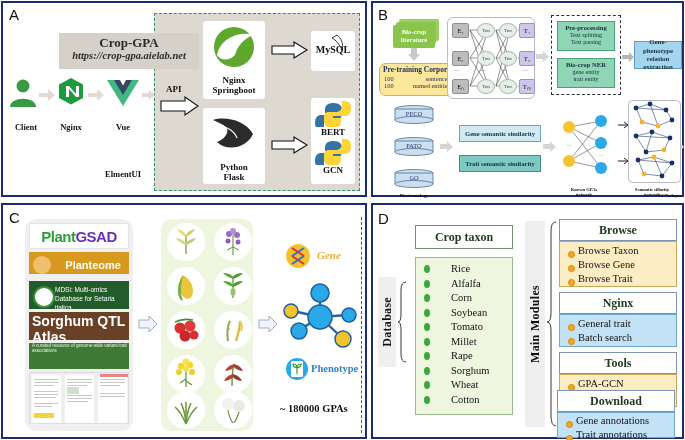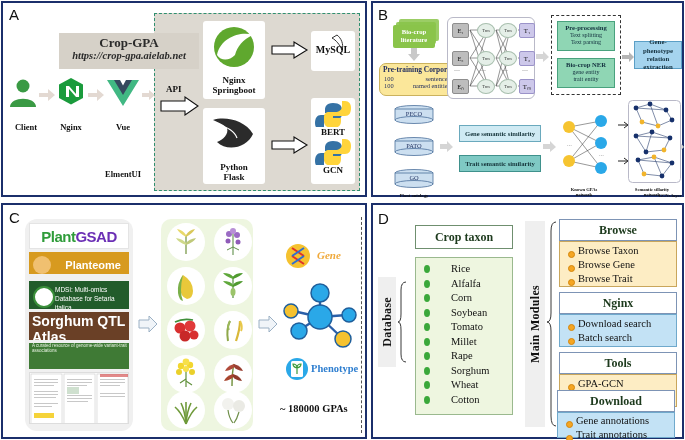--- a/index.html
+++ b/index.html
@@ -659,21 +659,21 @@
       <div class="modItem">
           <span class="bul bulO"></span>
           <span>Browse Trait</span>
         </div>
     </div>
 
     <div class="modHdr" style="left:186px;top:87px;width:118px;height:22px;">Nginx</div>
     <div class="modBody modBlu" style="left:186px;top:109px;width:118px;height:33px;">
       <div class="modItem">
           <span class="bul bulO"></span>
-          <span>Download search</span>
+          <span>General trait</span>
         </div>
       <div class="modItem">
           <span class="bul bulO"></span>
           <span>Batch search</span>
         </div>
     </div>
 
     <div class="modHdr" style="left:186px;top:147px;width:118px;height:22px;">Tools</div>
     <div class="modBody modYel" style="left:186px;top:169px;width:118px;height:33px;">
       <div class="modItem">

